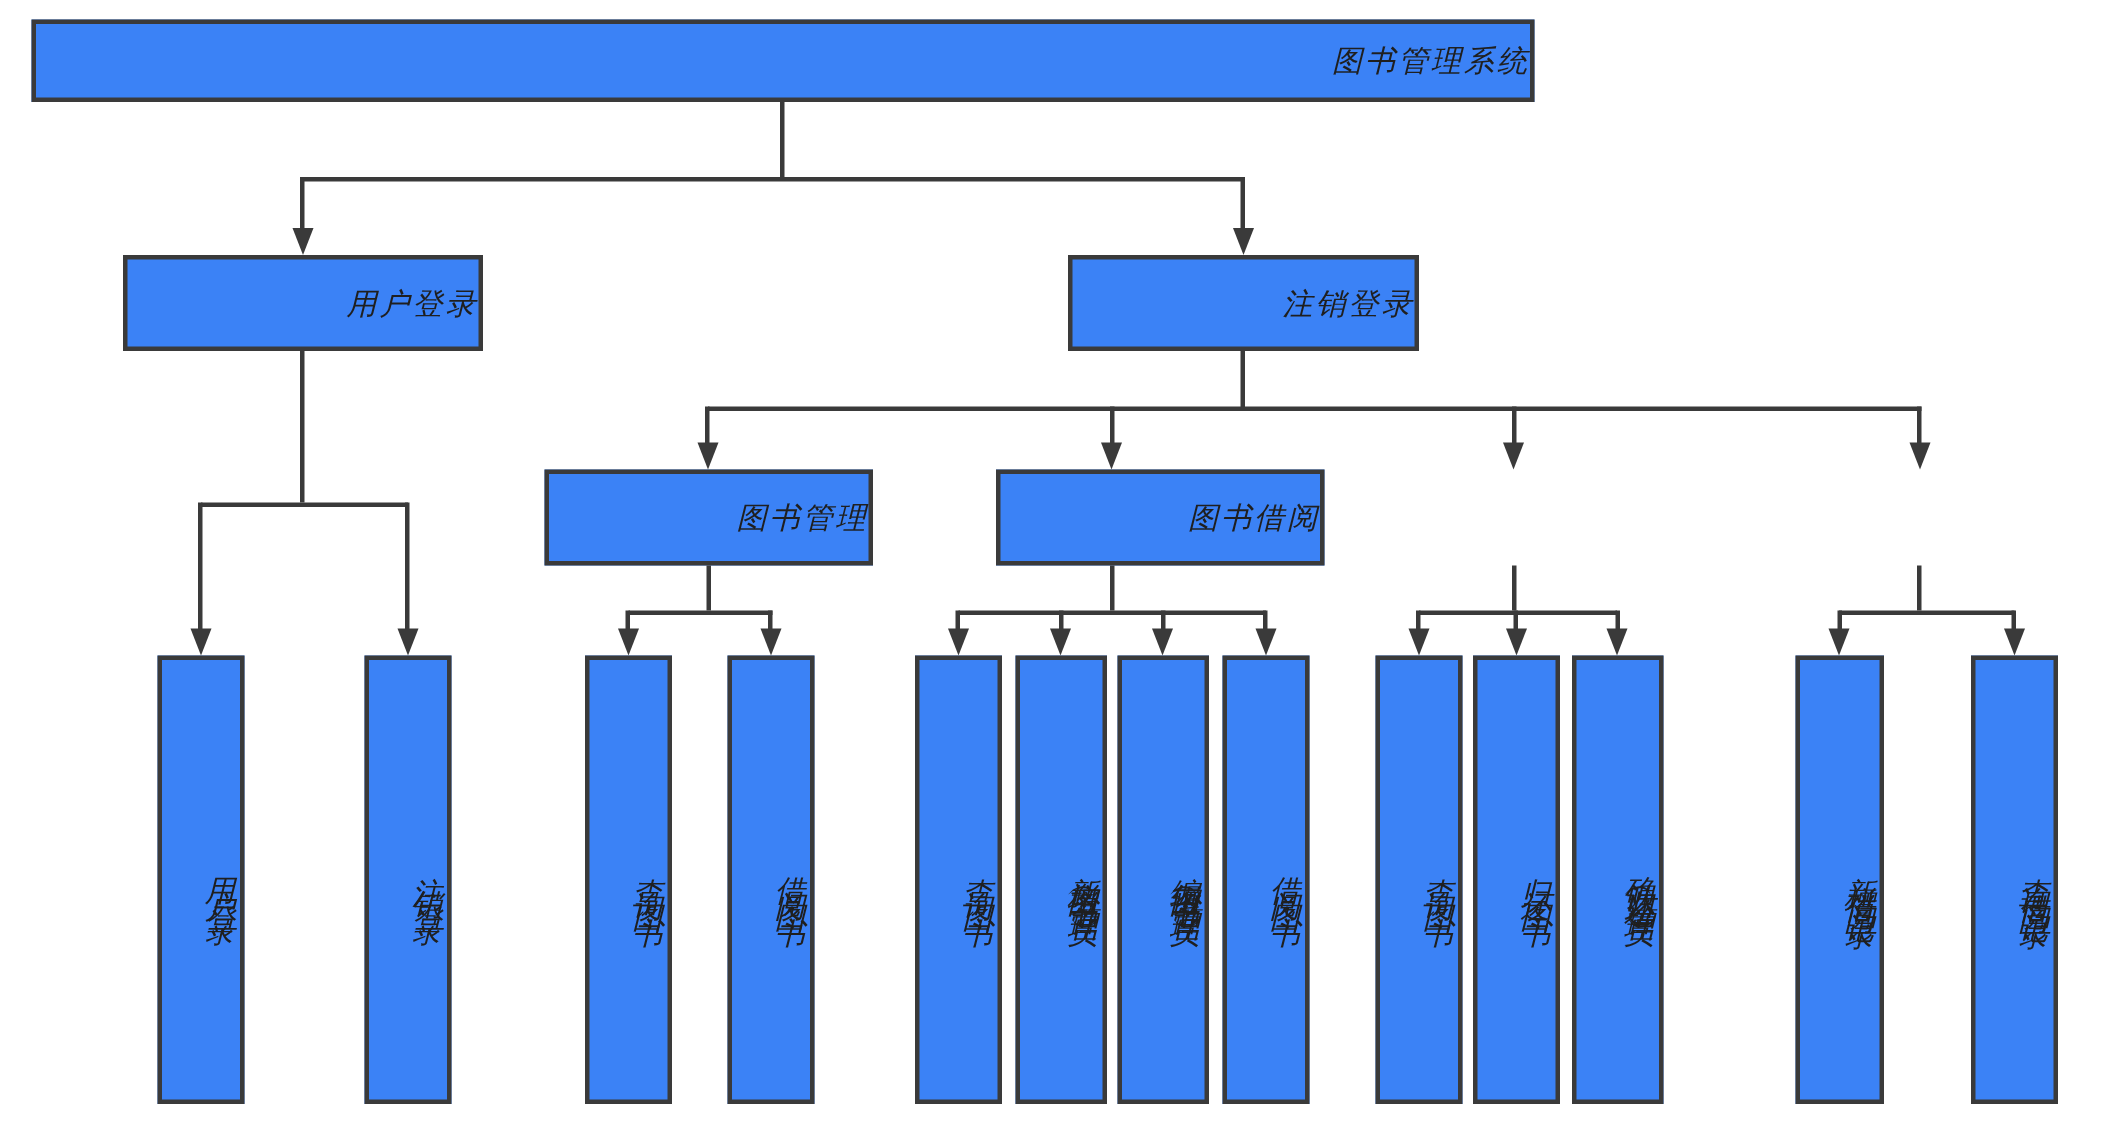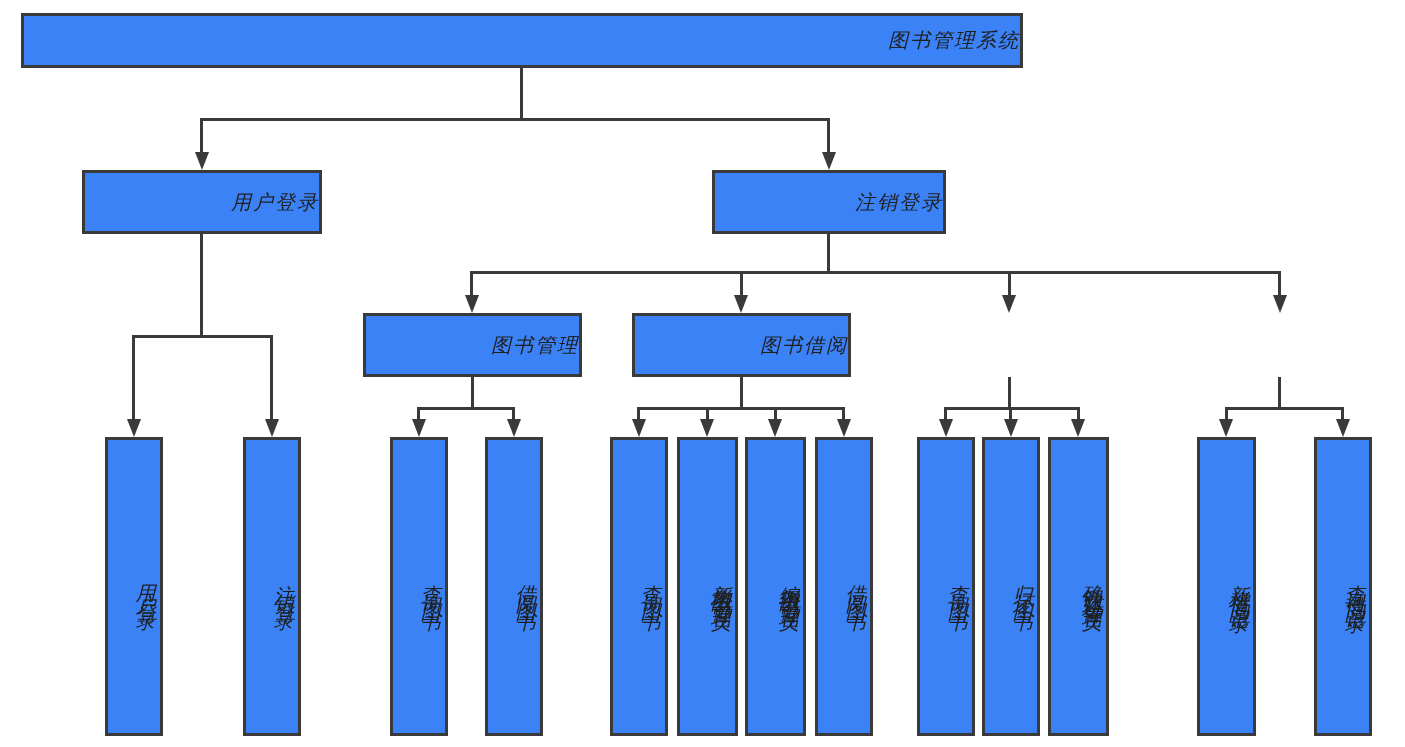--- a/index.html
+++ b/index.html
@@ -62,21 +62,21 @@
   <div class="node h" style="left:82px;top:170px;width:240px;height:64px">
     <span>用户登录</span>
   </div>
   <div class="node h" style="left:712px;top:170px;width:234px;height:64px">
     <span>注销登录</span>
   </div>
 
   <div class="node h" style="left:363px;top:313px;width:219px;height:64px">
     <span>图书管理</span>
   </div>
-  <div class="node h" style="left:632px;top:313px;width:219px;height:64px">
+  <div class="node h" style="left:664px;top:313px;width:219px;height:64px">
     <span>图书借阅</span>
   </div>
 
   <div class="node v" style="left:105px;top:437px;width:58px;height:299px">
     <span>用户登录</span>
   </div>
   <div class="node v" style="left:243px;top:437px;width:58px;height:299px">
     <span>注销登录</span>
   </div>
 

